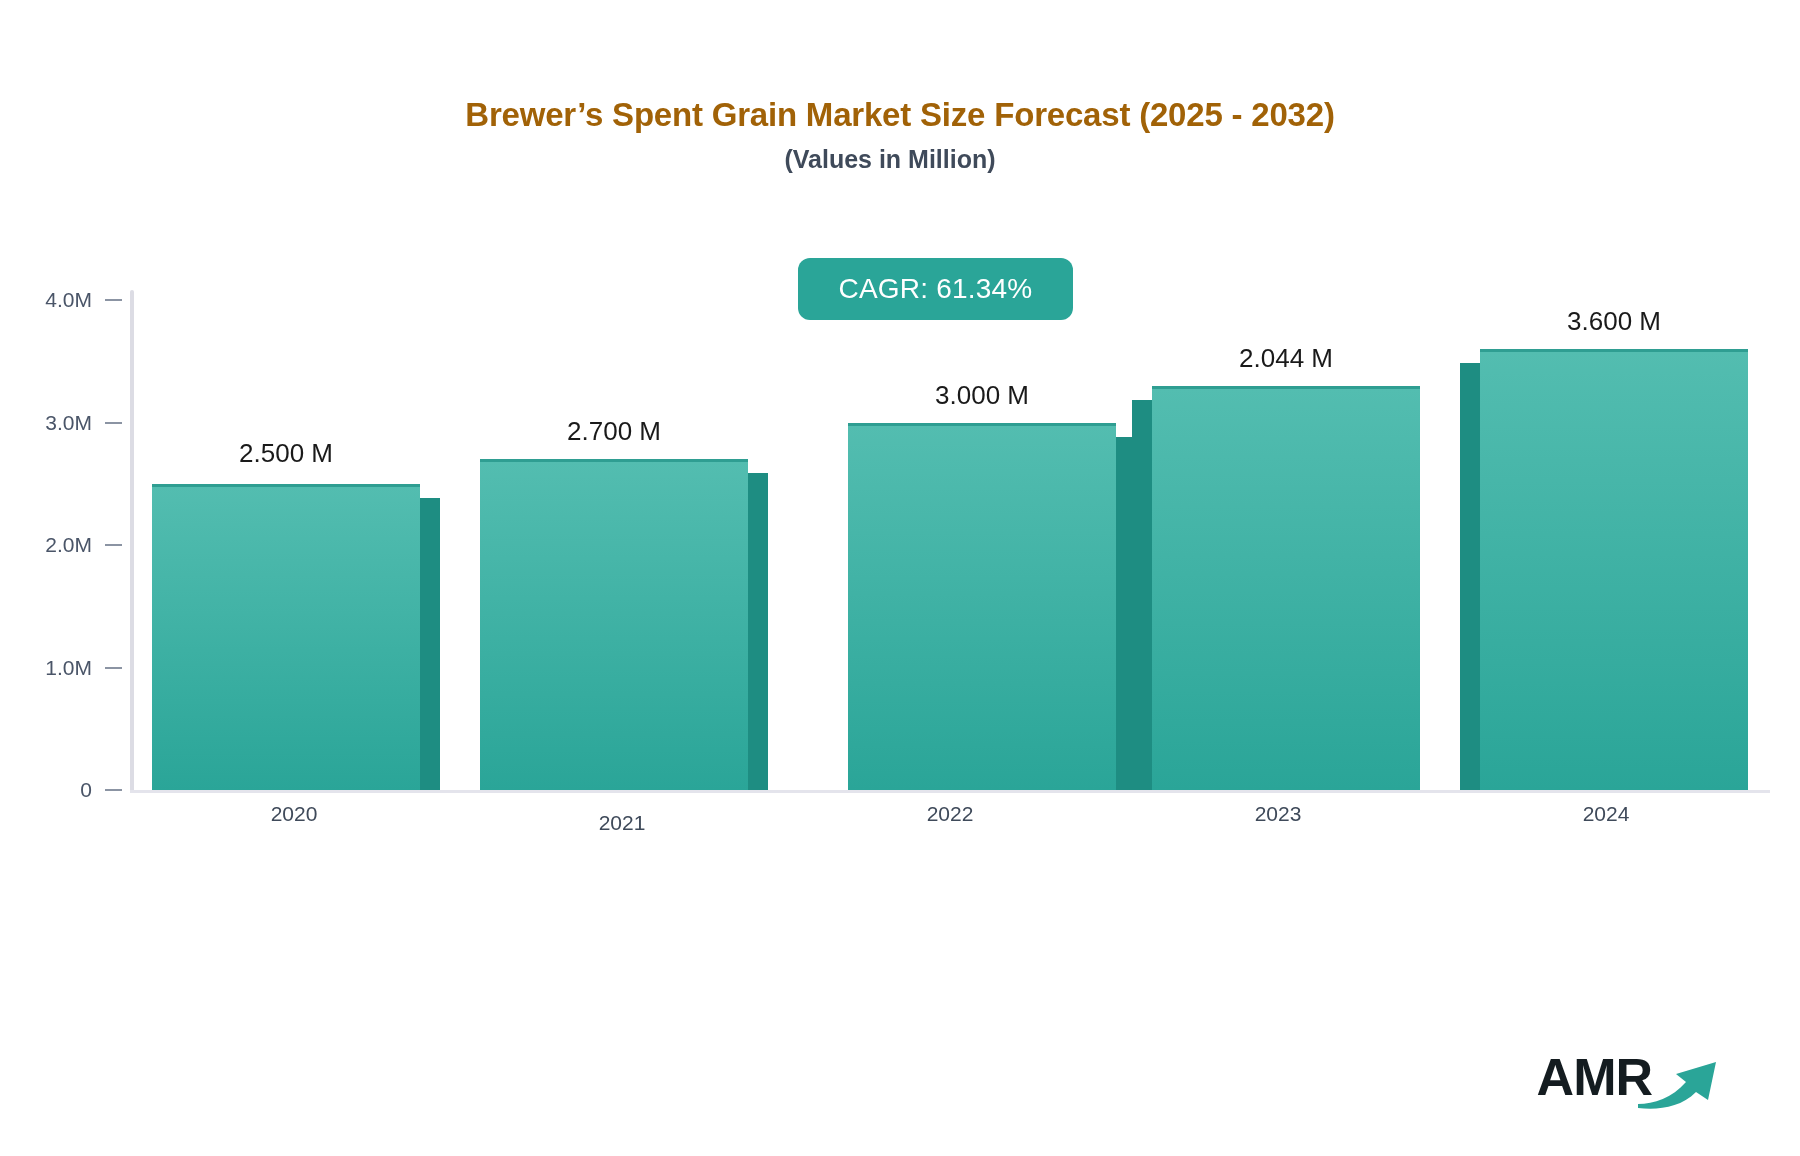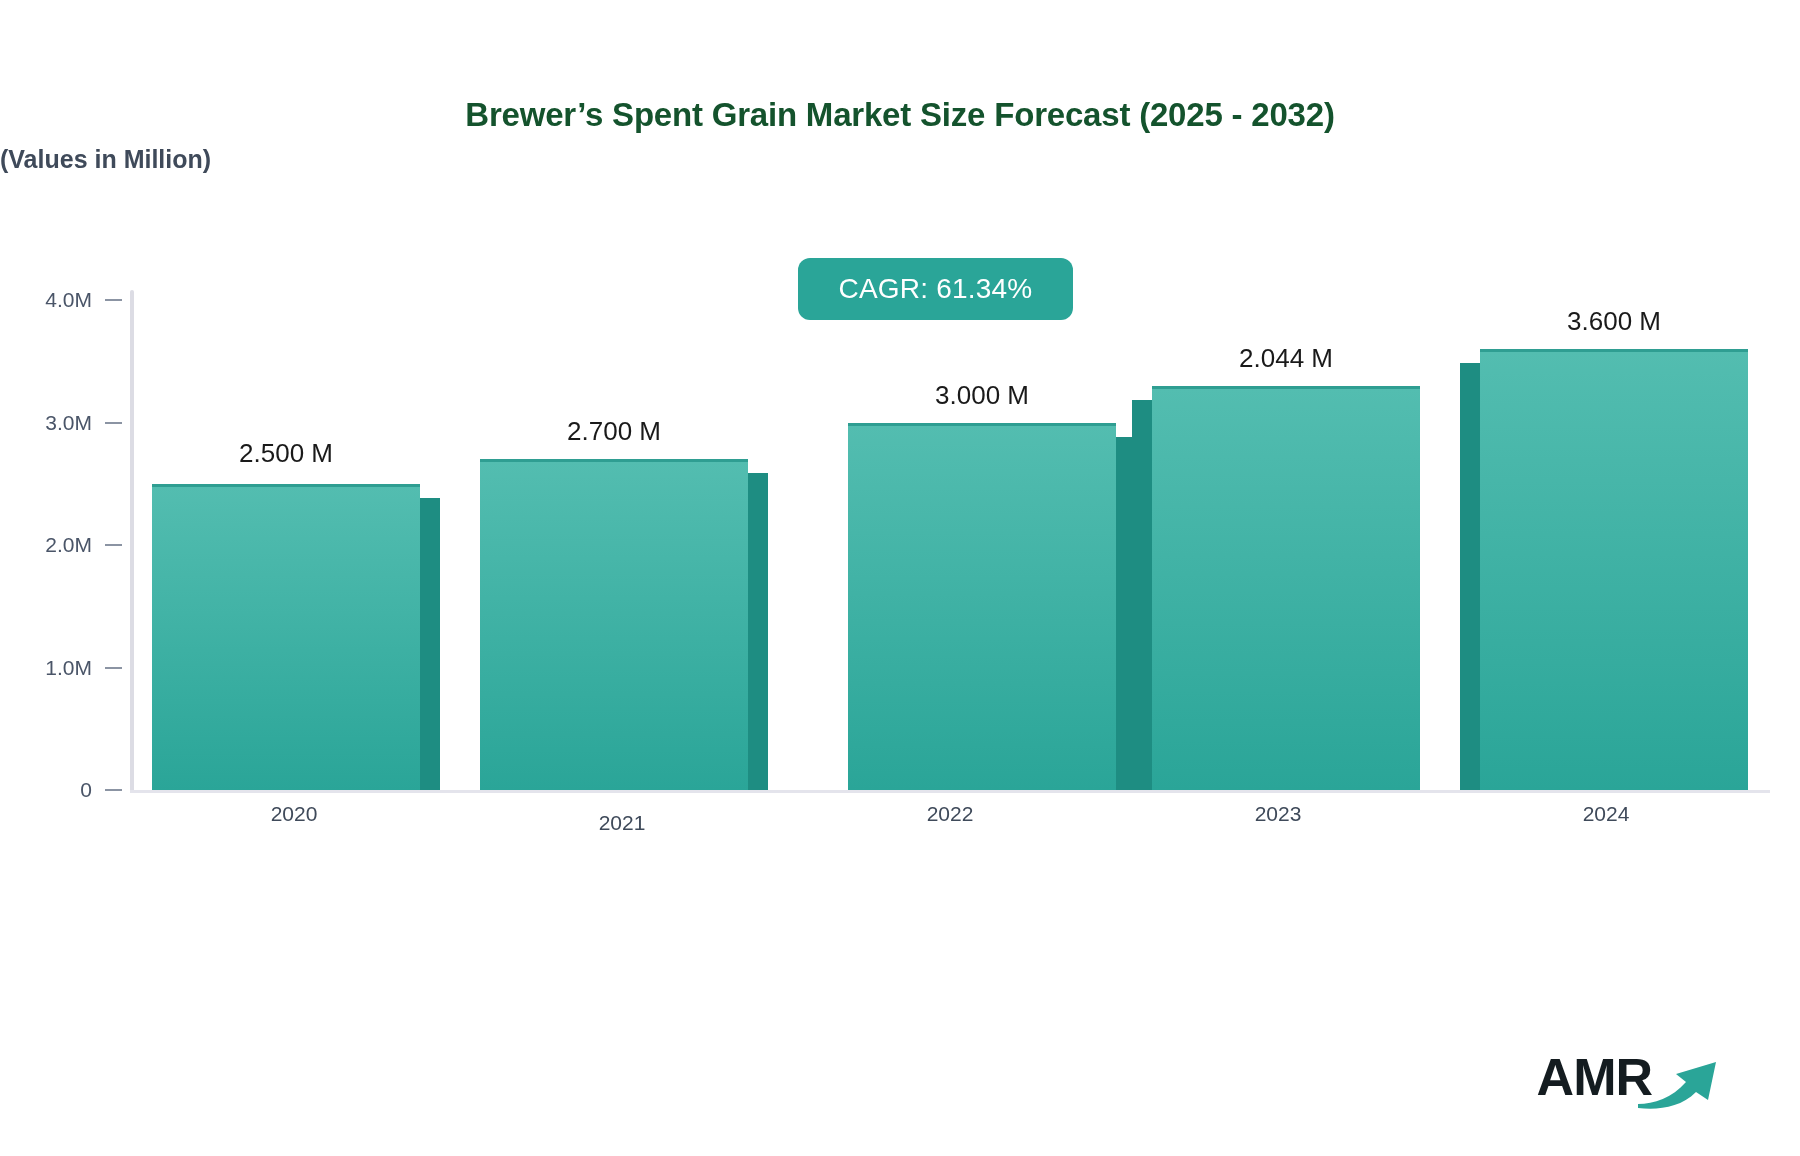--- a/index.html
+++ b/index.html
@@ -15,25 +15,26 @@
     background: #ffffff;
   }
   
   .chart-title {
     position: absolute;
     top: 96px; left: 0; width: 1800px;
     text-align: center;
     font-size: 33px;
     font-weight: 700;
     letter-spacing: -0.2px;
-    color: #14532d;
+    color: #a16207;
   }
   .chart-subtitle {
     position: absolute;
     top: 145px; left: 0; width: 1780px;
+    text-align: center;
     font-size: 25px;
     font-weight: 700;
     color: #3f4a5a;
   }
   
   .cagr-badge {
     position: absolute;
     top: 258px; left: 798px;
     width: 275px; height: 62px;
     background: #2aa598;

